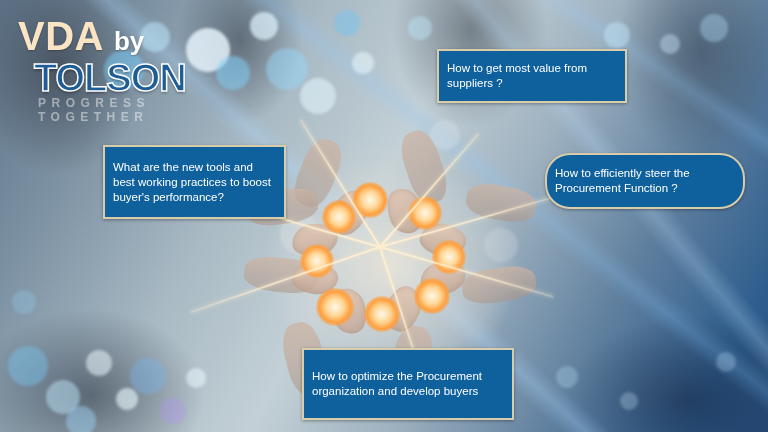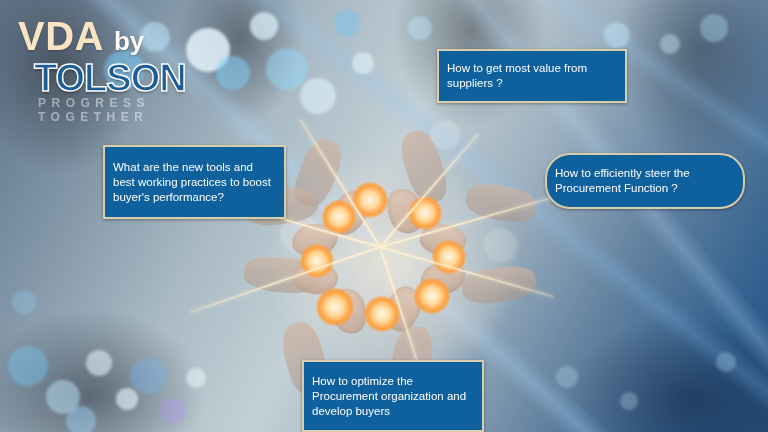--- a/index.html
+++ b/index.html
@@ -79,21 +79,21 @@
     display:flex;align-items:center;justify-content:center;
     padding:6px 8px;
     box-sizing:border-box;
     box-shadow:0 1px 3px rgba(0,0,0,.35);
   }
   .qbox span{display:block;}
 
   #q-value{left:437px;top:49px;width:190px;height:54px;}
   #q-steer{left:545px;top:153px;width:200px;height:56px;border-radius:25px;}
   #q-csr{left:519px;top:278px;width:208px;height:54px;}
-  #q-optimize{left:302px;top:360px;width:182px;height:72px;}
+  #q-optimize{left:302px;top:348px;width:212px;height:72px;}
   #q-free{left:78px;top:271px;width:184px;height:68px;}
   #q-tools{left:103px;top:145px;width:183px;height:74px;}
 </style>
 </head>
 <body>
 
 <div id="slide">
 
   <div class="bg-layer bg-base"></div>
   <div class="bg-layer bg-people"></div>

